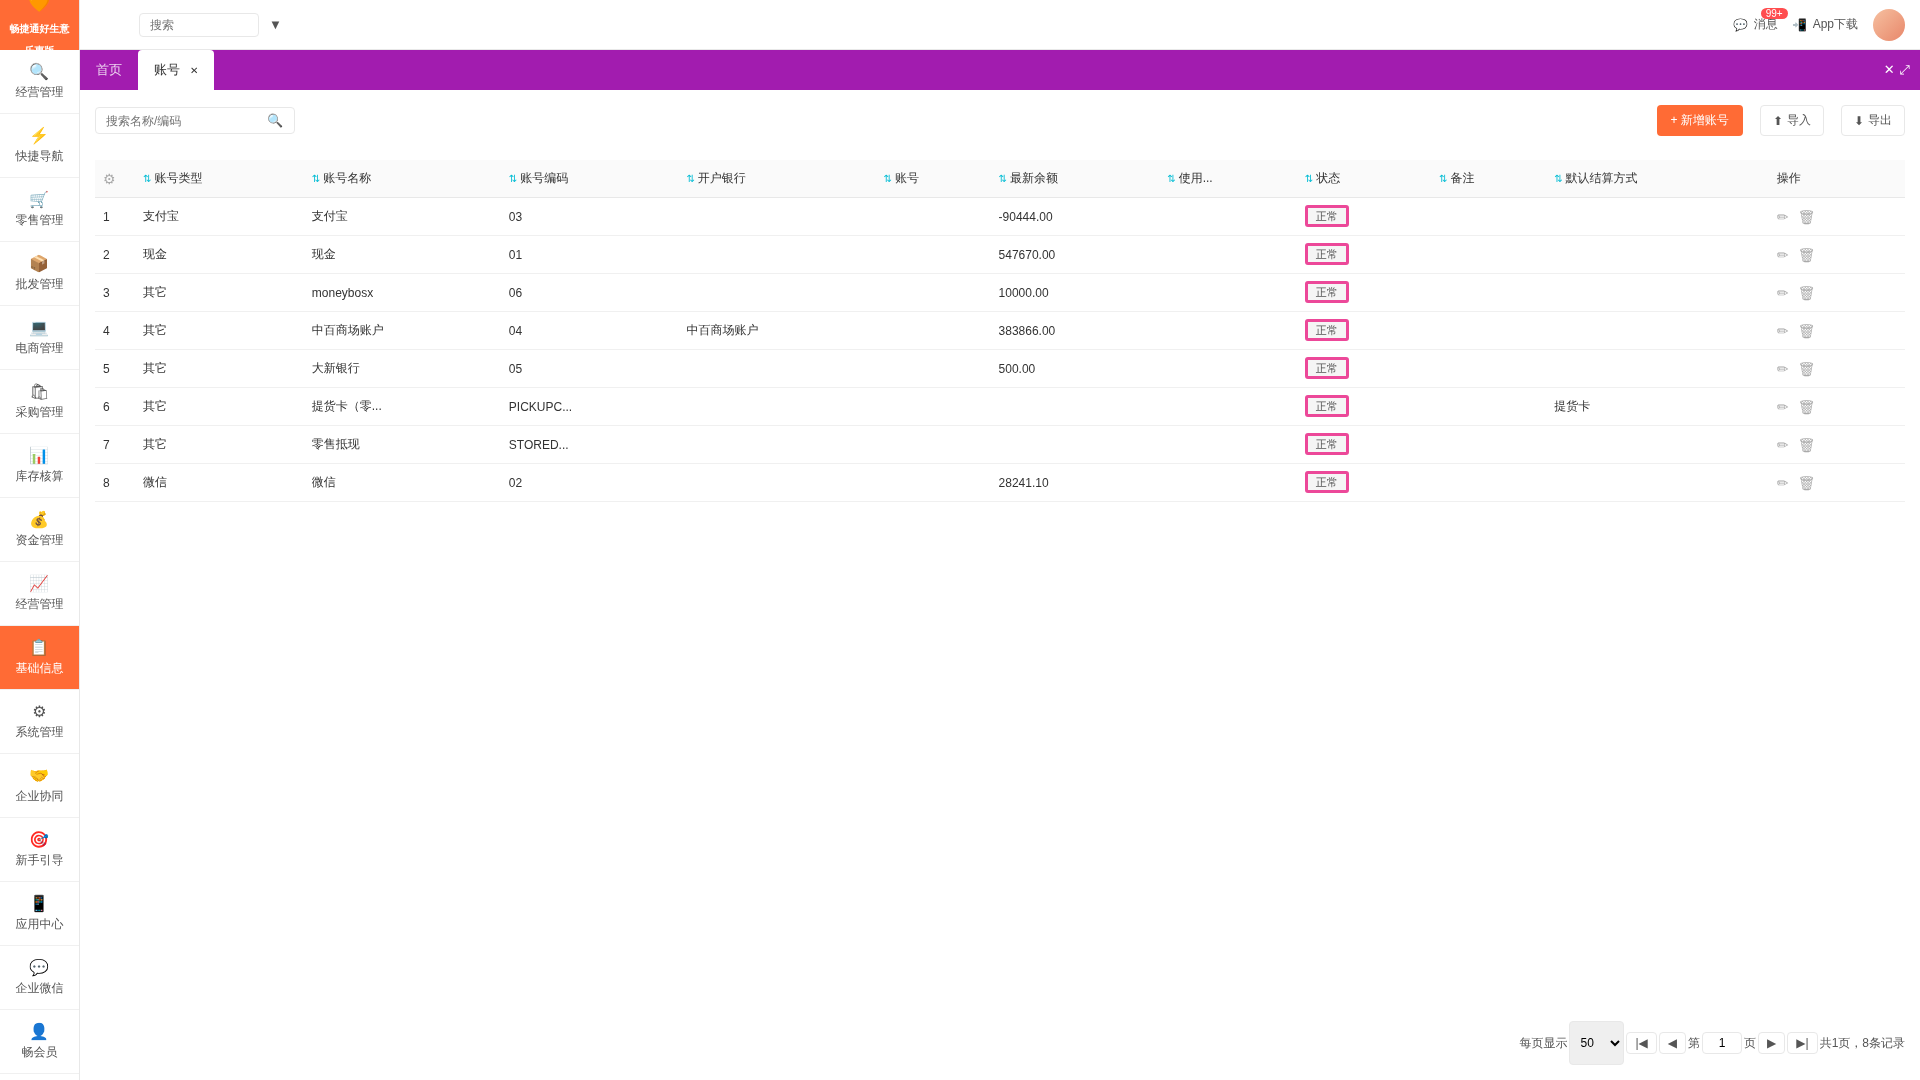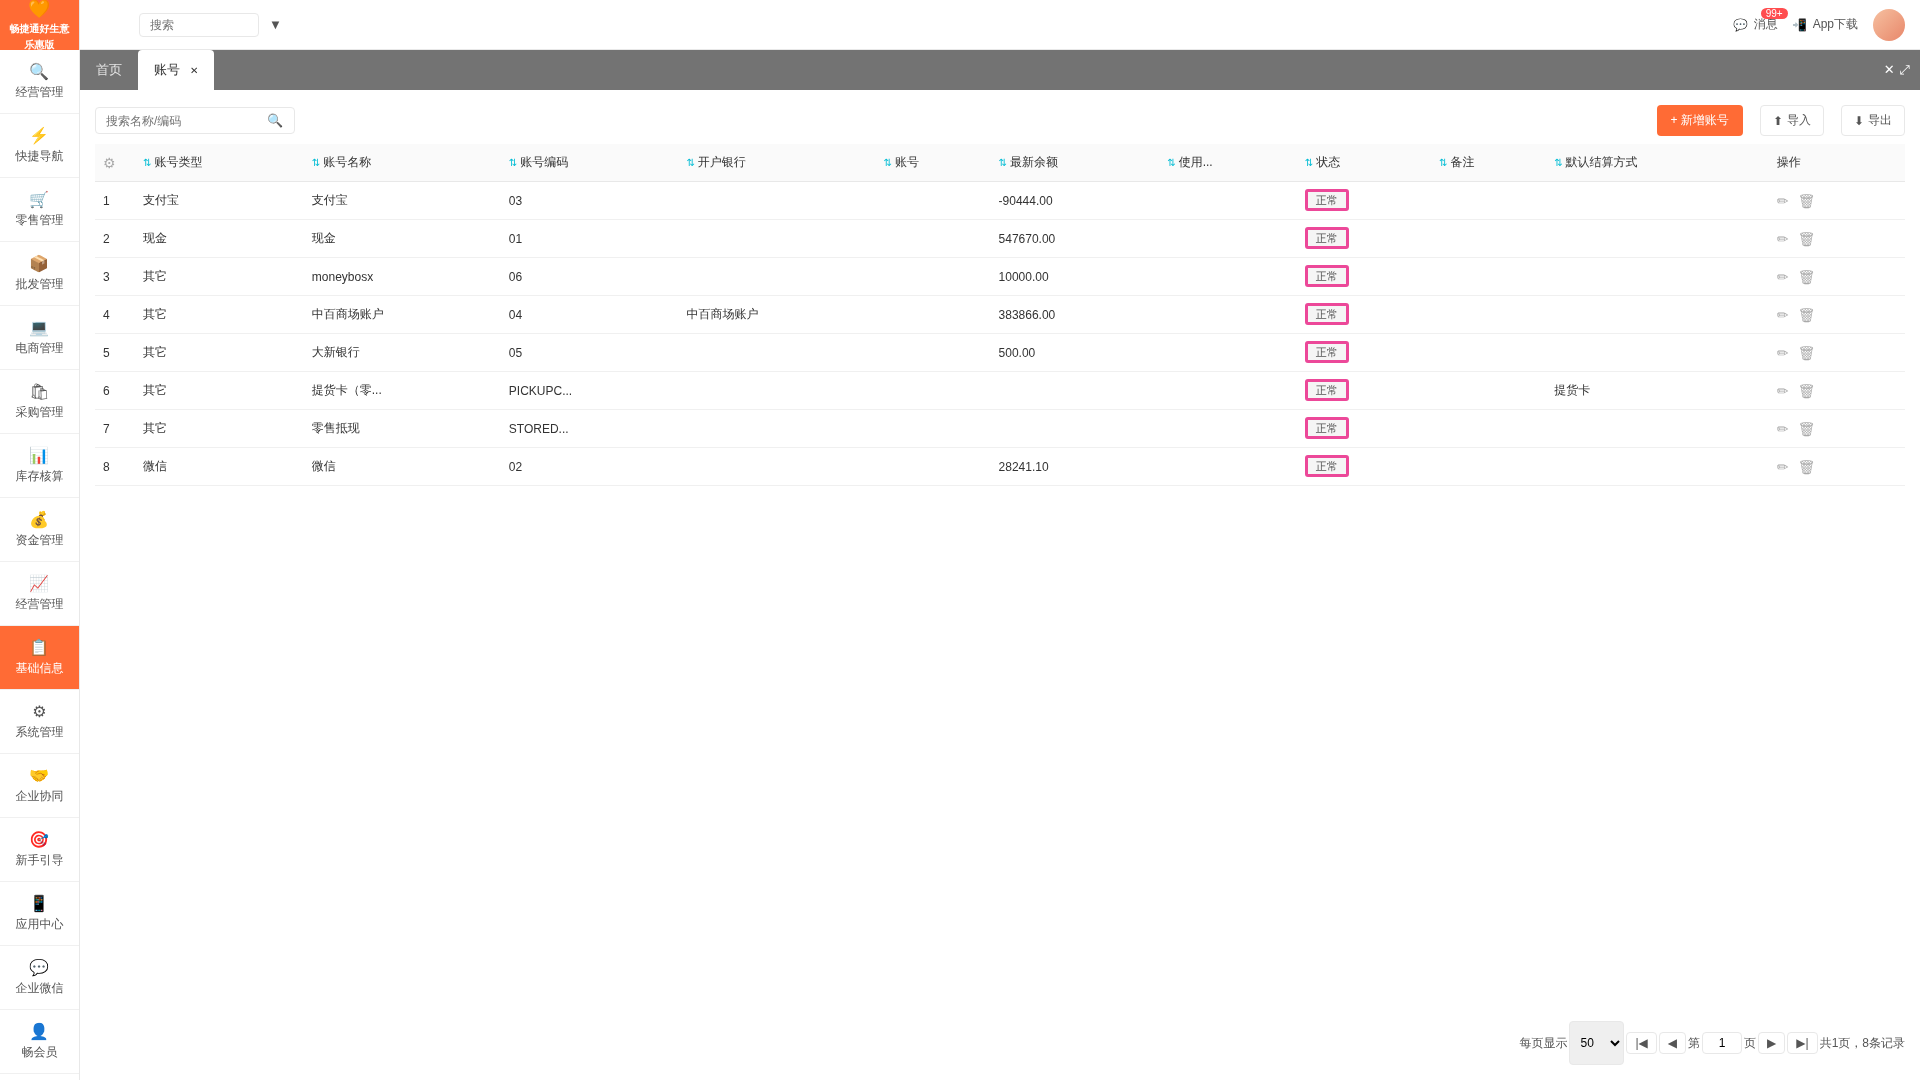--- a/index.html
+++ b/index.html
@@ -2,52 +2,52 @@
 <html><head>
   <meta charset="utf-8">
   <style>
     * { margin: 0; padding: 0; box-sizing: border-box; }
     body { font-family: "Microsoft YaHei", "PingFang SC", sans-serif; font-size: 13px; background: #f0f2f5; display: flex; height: 1080px; width: 1920px; overflow: hidden; }
 
     
     .sidebar { width: 80px; background: #fff; display: flex; flex-direction: column; border-right: 1px solid #e8e8e8; flex-shrink: 0; }
     .sidebar-logo { height: 50px; background: #ff6b35; display: flex; align-items: center; justify-content: center; color: white; font-size: 11px; font-weight: bold; }
     .sidebar-logo-inner { text-align: center; }
-    .sidebar-logo-text { font-size: 10px; margin-top: 2px; }
+    .sidebar-logo-text { font-size: 10px; margin-top: 8px; }
     .sidebar-item { padding: 12px 5px; text-align: center; cursor: pointer; color: #555; font-size: 12px; border-bottom: 1px solid #f0f0f0; }
     .sidebar-item.active { background: #ff6b35; color: white; border-radius: 0; }
     .sidebar-item-icon { font-size: 16px; margin-bottom: 3px; }
 
     
     .main { flex: 1; display: flex; flex-direction: column; overflow: hidden; }
 
     
     .topbar { height: 50px; background: #fff; display: flex; align-items: center; justify-content: space-between; padding: 0 15px; border-bottom: 1px solid #e8e8e8; flex-shrink: 0; }
     .topbar-left { display: flex; align-items: center; gap: 10px; padding-left: 44px; }
     .topbar-search { border: 1px solid #e8e8e8; border-radius: 4px; padding: 4px 10px; font-size: 12px; width: 120px; outline: none; }
     .topbar-dropdown { display: flex; align-items: center; gap: 4px; cursor: pointer; color: #555; }
     .topbar-right { display: flex; align-items: center; gap: 15px; }
     .topbar-msg { display: flex; align-items: center; gap: 5px; color: #555; font-size: 12px; cursor: pointer; position: relative; }
     .badge { background: #ff4d4f; color: white; border-radius: 10px; padding: 0 5px; font-size: 10px; position: absolute; top: -8px; right: -10px; min-width: 18px; text-align: center; }
     .topbar-app { display: flex; align-items: center; gap: 5px; color: #555; font-size: 12px; cursor: pointer; }
     .avatar { width: 32px; height: 32px; border-radius: 50%; background: #ccc; overflow: hidden; }
 
     
-    .tabbar { height: 40px; background: #737373; display: flex; align-items: center; padding: 0 0; flex-shrink: 0; }
+    .tabbar { height: 40px; background: #a21caf; display: flex; align-items: center; padding: 0 0; flex-shrink: 0; }
     .tab { padding: 0 16px; height: 40px; display: flex; align-items: center; cursor: pointer; color: rgba(255,255,255,0.8); font-size: 13px; gap: 6px; }
     .tab.active { background: #fff; color: #333; height: 40px; border-radius: 4px 4px 0 0; }
     .tab-close { font-size: 10px; cursor: pointer; margin-left: 4px; }
     .tab-expand { color: white; margin-left: auto; margin-right: 10px; display: flex; gap: 5px; }
     .tab-expand span { cursor: pointer; }
 
     
     .content { flex: 1; background: #fff; padding: 15px; overflow: auto; display: flex; flex-direction: column; }
 
     
-    .toolbar { display: flex; align-items: center; justify-content: space-between; margin-bottom: 8px; }
+    .toolbar { display: flex; align-items: center; justify-content: space-between; margin-bottom: 24px; }
     .search-box { display: flex; align-items: center; border: 1px solid #e8e8e8; border-radius: 4px; padding: 5px 10px; gap: 6px; width: 200px; }
     .search-box input { border: none; outline: none; font-size: 12px; width: 100%; background: transparent; }
     .toolbar-right { display: flex; gap: 17px; }
     .btn-add { background: #ff6b35; color: white; border: none; border-radius: 4px; padding: 6px 14px; cursor: pointer; font-size: 12px; display: flex; align-items: center; gap: 4px; }
     .btn-import, .btn-export { background: white; color: #555; border: 1px solid #e8e8e8; border-radius: 4px; padding: 6px 12px; cursor: pointer; font-size: 12px; display: flex; align-items: center; gap: 4px; }
 
     
     .table-wrap { flex: 1; overflow: auto; }
     table { width: 100%; border-collapse: collapse; }
     thead tr { background: #fafafa; }

